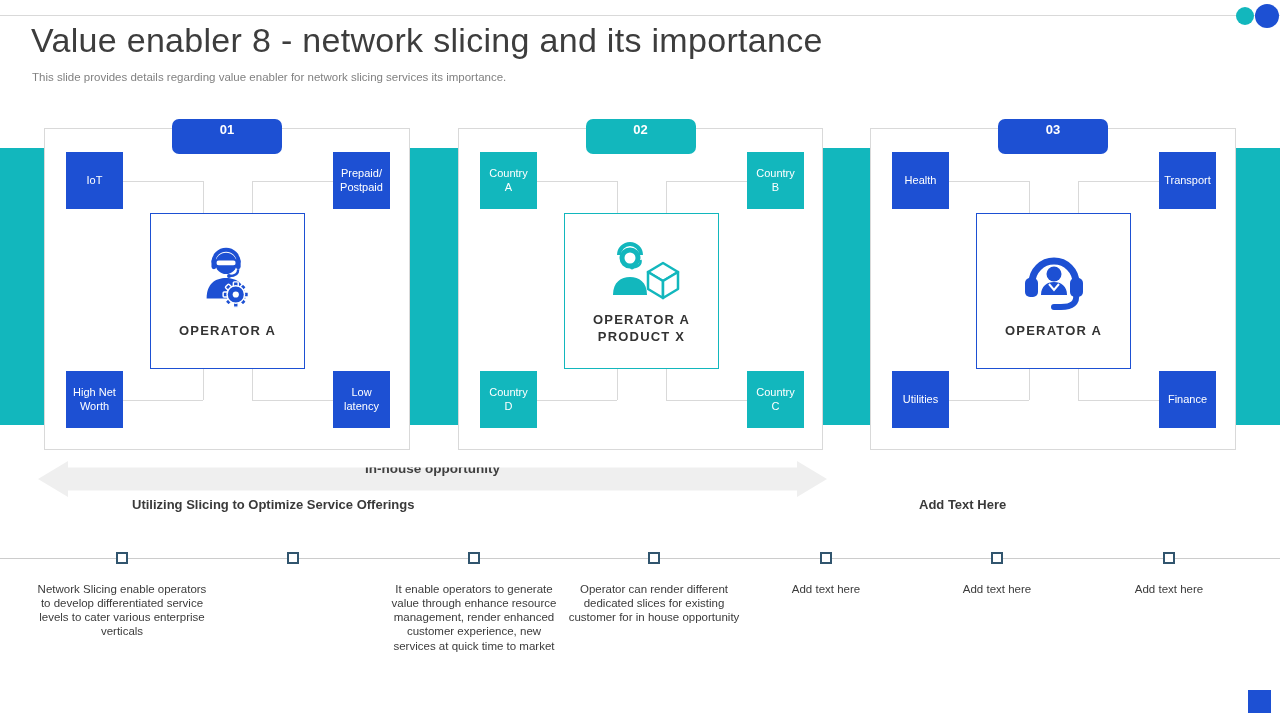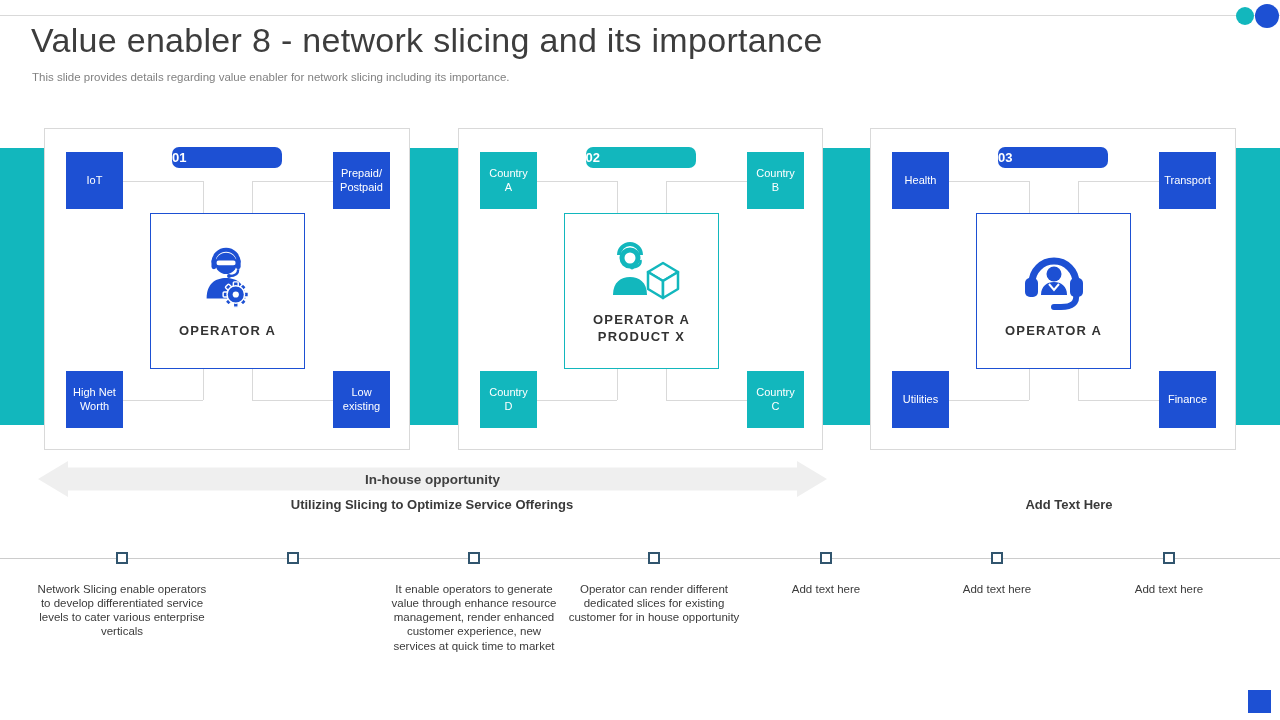--- a/index.html
+++ b/index.html
@@ -17,22 +17,22 @@
 
   
   .band{position:absolute;left:0;top:148px;width:1280px;height:277px;background:#12b7bd;}
 
   
   .panel{position:absolute;top:128px;height:322px;background:#fff;border:1px solid #d9d9d9;box-sizing:border-box;}
   .panel1{left:44px;width:366px;}
   .panel2{left:458px;width:365px;}
   .panel3{left:870px;width:366px;}
 
-  .badge{position:absolute;top:-10px;left:50%;transform:translateX(-50%);width:110px;height:21px;
-         border-radius:7px;color:#fff;font-weight:bold;font-size:13px;text-align:left;line-height:21px;margin-top:28px;}
+  .badge{position:absolute;top:-10px;left:50%;transform:translateX(-50%);width:110px;height:35px;
+         border-radius:7px;color:#fff;font-weight:bold;font-size:13px;text-align:center;line-height:21px;}
   .bg-blue{background:#1d50d3;}
   .bg-teal{background:#12b7bd;}
 
   .cbox{position:absolute;width:57px;height:57px;color:#fff;font-size:11px;line-height:1.25;
         display:flex;align-items:center;justify-content:center;text-align:center;white-space:pre-line;}
   .pos-tl{left:21px;top:23px;} .pos-tr{left:288px;top:23px;}
   .pos-bl{left:21px;top:242px;} .pos-br{left:288px;top:242px;}
 
   .centerbox{position:absolute;left:105px;top:84px;width:155px;height:156px;background:#fff;box-sizing:border-box;
              display:flex;flex-direction:column;align-items:center;justify-content:center;gap:11px;}
@@ -45,27 +45,27 @@
   .c-tl-h{left:78px;top:52px;width:80px;height:1px;}
   .c-tl-v{left:158px;top:52px;width:1px;height:32px;}
   .c-tr-h{left:207px;top:52px;width:81px;height:1px;}
   .c-tr-v{left:207px;top:52px;width:1px;height:32px;}
   .c-bl-v{left:158px;top:240px;width:1px;height:31px;}
   .c-bl-h{left:78px;top:271px;width:80px;height:1px;}
   .c-br-v{left:207px;top:240px;width:1px;height:31px;}
   .c-br-h{left:207px;top:271px;width:81px;height:1px;}
 
   
-  .arrow{position:absolute;top:461px;height:36px;background:#efefef;display:flex;align-items:center;
+  .arrow{position:absolute;top:461px;height:36px;background:#efefef;display:flex;align-items:flex-start;
          justify-content:center;font-weight:bold;font-size:13.5px;color:#3f3f3f;
          clip-path:polygon(0 50%,30px 0,30px 18%,calc(100% - 30px) 18%,calc(100% - 30px) 0,100% 50%,
                            calc(100% - 30px) 100%,calc(100% - 30px) 82%,30px 82%,30px 100%);}
   .arrow1{left:38px;width:789px;}
   .arrow2{left:885px;width:368px;}
-  .arrow-sub{position:absolute;top:497px;font-weight:bold;font-size:13px;color:#3a3a3a;text-align:center;}
+  .arrow-sub{position:absolute;top:497px;font-weight:bold;font-size:13px;color:#3a3a3a;text-align:left;}
   .sub1{left:132px;width:600px;}
   .sub2{left:919px;width:300px;}
 
   
   .tline{position:absolute;left:0;top:558px;width:1280px;height:1px;background:#cccccc;}
   .tmark{position:absolute;top:552px;width:12px;height:12px;background:#fff;border:2px solid #31556e;box-sizing:border-box;}
   .m0{left:116px;} .m1{left:287px;} .m2{left:468px;} .m3{left:648px;} .m4{left:820px;} .m5{left:991px;} .m6{left:1163px;}
   .tdesc{position:absolute;top:582px;width:178px;font-size:11.5px;color:#3b3b3b;text-align:center;line-height:1.23;}
   .d0{left:33px;} .d1{left:204px;} .d2{left:385px;} .d3{left:565px;} .d4{left:737px;} .d5{left:908px;} .d6{left:1080px;}
 
@@ -77,41 +77,41 @@
 </style>
 </head>
 <body>
 
 <div class="slide">
 
   <div class="topline"></div>
   <div class="dot dot-teal"></div>
   <div class="dot dot-blue"></div>
   <div class="title">Value enabler 8 - network slicing and its importance</div>
-  <div class="subtitle">This slide provides details regarding value enabler for network slicing including its importance.</div>
+  <div class="subtitle">This slide provides details regarding value enabler for network slicing services its importance.</div>
 
   <div class="band"></div>
 
   <div class="panel panel1">
     <div class="badge bg-blue">01</div>
     <div class="conn c-tl-h"></div>
       <div class="conn c-tl-v"></div>
     <div class="conn c-tr-h"></div>
       <div class="conn c-tr-v"></div>
     <div class="conn c-bl-v"></div>
       <div class="conn c-bl-h"></div>
     <div class="conn c-br-v"></div>
       <div class="conn c-br-h"></div>
     <div class="cbox bg-blue pos-tl">IoT</div>
     <div class="cbox bg-blue pos-tr">Prepaid/
 Postpaid</div>
     <div class="cbox bg-blue pos-bl">High Net
 Worth</div>
     <div class="cbox bg-blue pos-br">Low
-existing</div>
+latency</div>
     <div class="centerbox br-blue">
       <span>
         <svg width="70" height="70" viewBox="0 0 72 72">
           <g fill="#1d50d3">
             <path d="M14,58 c0,-15 9,-21 20,-21 c11,0 20,6 20,21 z"></path>
             <circle cx="34" cy="22" r="11"></circle>
           </g>
           <rect x="24" y="19" width="20" height="5" rx="2.5" fill="#fff"></rect>
           <path d="M21,21 a13,13 0 0 1 26,0" fill="none" stroke="#1d50d3" stroke-width="4"></path>
           <rect x="19" y="17" width="5" height="11" rx="2.5" fill="#1d50d3"></rect>

